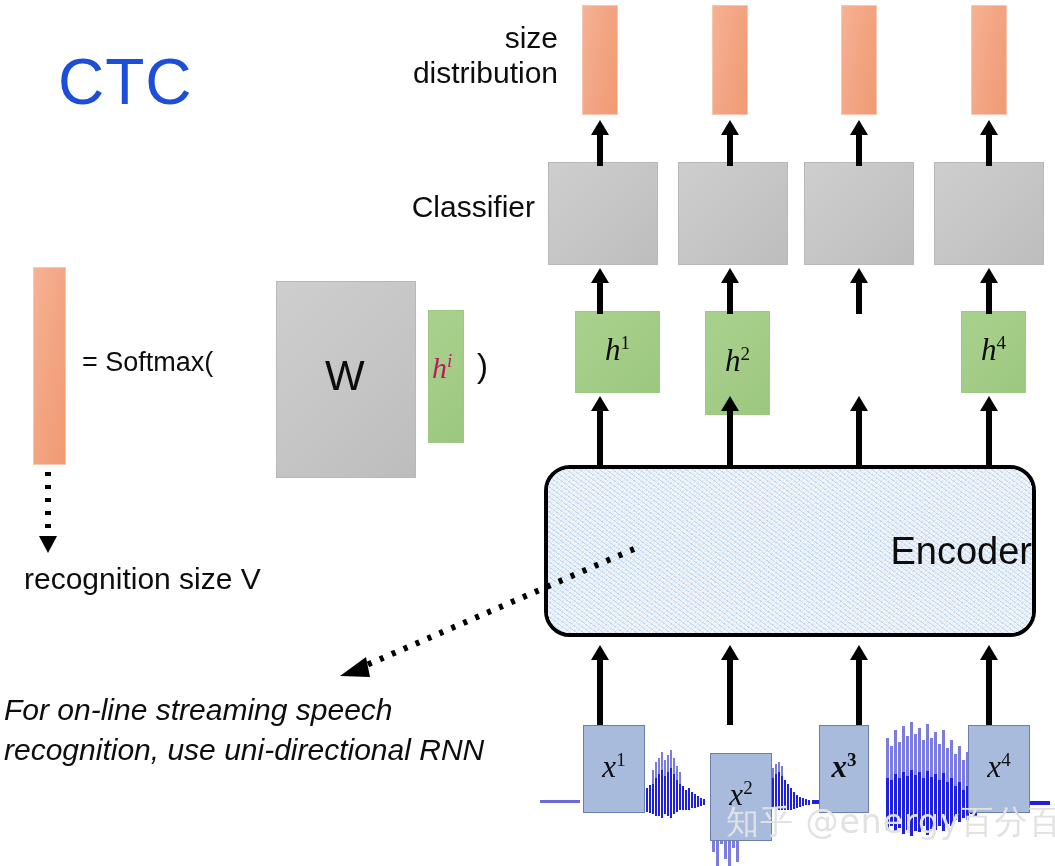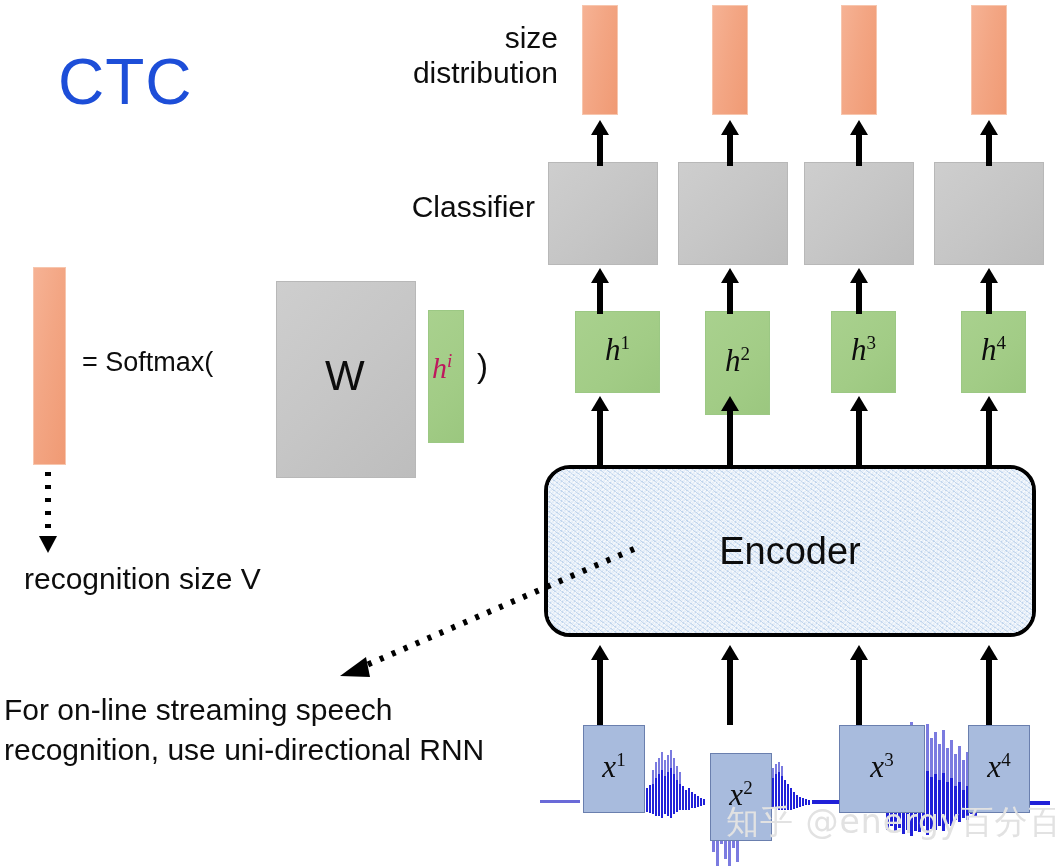--- a/index.html
+++ b/index.html
@@ -31,21 +31,21 @@
   .paren-close{
     position:absolute;left:477px;top:347px;
     font-size:33px;color:#0d0d0d;
   }
   .vocab-label{
     position:absolute;left:24px;top:562px;
     font-size:30px;color:#0d0d0d;white-space:nowrap;
   }
   .bottom-note{
     position:absolute;left:4px;top:690px;width:520px;
-    font-size:30px;line-height:1.33;color:#0d0d0d;
+    font-size:30px;line-height:1.33;color:#0d0d0d;font-style:italic;
   }
 
   
   .orange-bar{
     position:absolute;
     background:linear-gradient(100deg,#f6b294 0%,#f3a684 45%,#f09a74 100%);
     border:1px solid #f7c6ae;
     box-sizing:border-box;
   }
   .gray-box{
@@ -103,21 +103,21 @@
     background:
       repeating-linear-gradient(37deg, rgba(255,255,255,.55) 0 1px, rgba(164,192,226,.30) 1px 2px, rgba(255,255,255,.45) 2px 4px),
       repeating-linear-gradient(-52deg, rgba(255,255,255,.40) 0 1px, rgba(172,198,230,.26) 1px 3px),
       repeating-linear-gradient(8deg, rgba(205,224,243,.35) 0 2px, rgba(255,255,255,.30) 2px 3px),
       linear-gradient(180deg,#dfeaf7 0%,#d7e5f5 50%,#dfeaf7 100%);
     opacity:1;
   }
   .encoder-label{
     position:absolute;left:0;right:0;top:50%;
     transform:translateY(-50%);
-    text-align:center;font-size:38px;color:#0d0d0d;
+    text-align:right;font-size:38px;color:#0d0d0d;
   }
 
   
   .arrow{position:absolute;z-index:4;}
   .arrow .shaft{
     position:absolute;left:50%;transform:translateX(-50%);
     width:6px;background:#000;bottom:0;
   }
   .arrow .head{
     position:absolute;left:50%;top:0;transform:translateX(-50%);
@@ -227,33 +227,30 @@
   <div class="arrow" style="left:850px;top:120px;width:18px;height:45px;">
     <div class="head"></div>
       <div class="shaft" style="top:12px;height:33px;"></div>
   </div>
   <div class="gray-box" style="left:804px;top:162px;width:110px;height:103px;"></div>
   <div class="stub" style="left:856px;top:152px;height:14px;"></div>
   <div class="arrow" style="left:850px;top:268px;width:18px;height:46px;">
     <div class="head"></div>
       <div class="shaft" style="top:12px;height:34px;"></div>
   </div>
-  <div class="green-box" style="left:831px;top:311px;width:65px;height:82px;">
-    <span class="hlabel">h<sup>3</sup></span>
-  </div>
   <div class="stub" style="left:856px;top:300px;height:14px;"></div>
   <div class="arrow" style="left:850px;top:396px;width:18px;height:72px;">
     <div class="head"></div>
       <div class="shaft" style="top:12px;height:60px;"></div>
   </div>
   <div class="arrow" style="left:850px;top:645px;width:18px;height:80px;">
     <div class="head"></div>
       <div class="shaft" style="top:12px;height:68px;"></div>
   </div>
-  <div class="blue-box" style="left:839px;top:725px;width:86px;height:88px;">
+  <div class="blue-box" style="left:819px;top:725px;width:50px;height:88px;font-weight:bold;">
     <span class="xlabel">x<sup>3</sup></span>
   </div>
 
   <div class="orange-bar" style="left:971px;top:5px;width:36px;height:110px;"></div>
   <div class="arrow" style="left:980px;top:120px;width:18px;height:45px;">
     <div class="head"></div>
       <div class="shaft" style="top:12px;height:33px;"></div>
   </div>
   <div class="gray-box" style="left:934px;top:162px;width:110px;height:103px;"></div>
   <div class="stub" style="left:986px;top:152px;height:14px;"></div>

